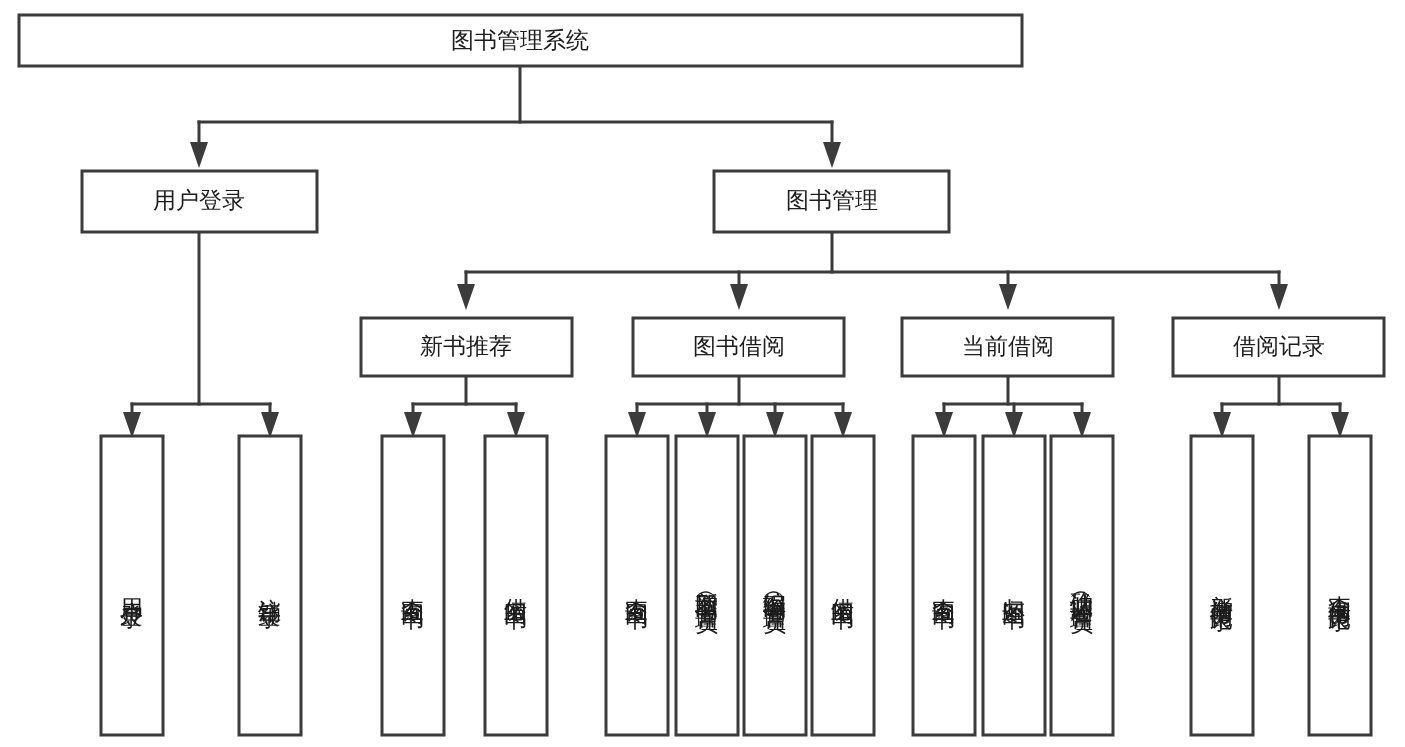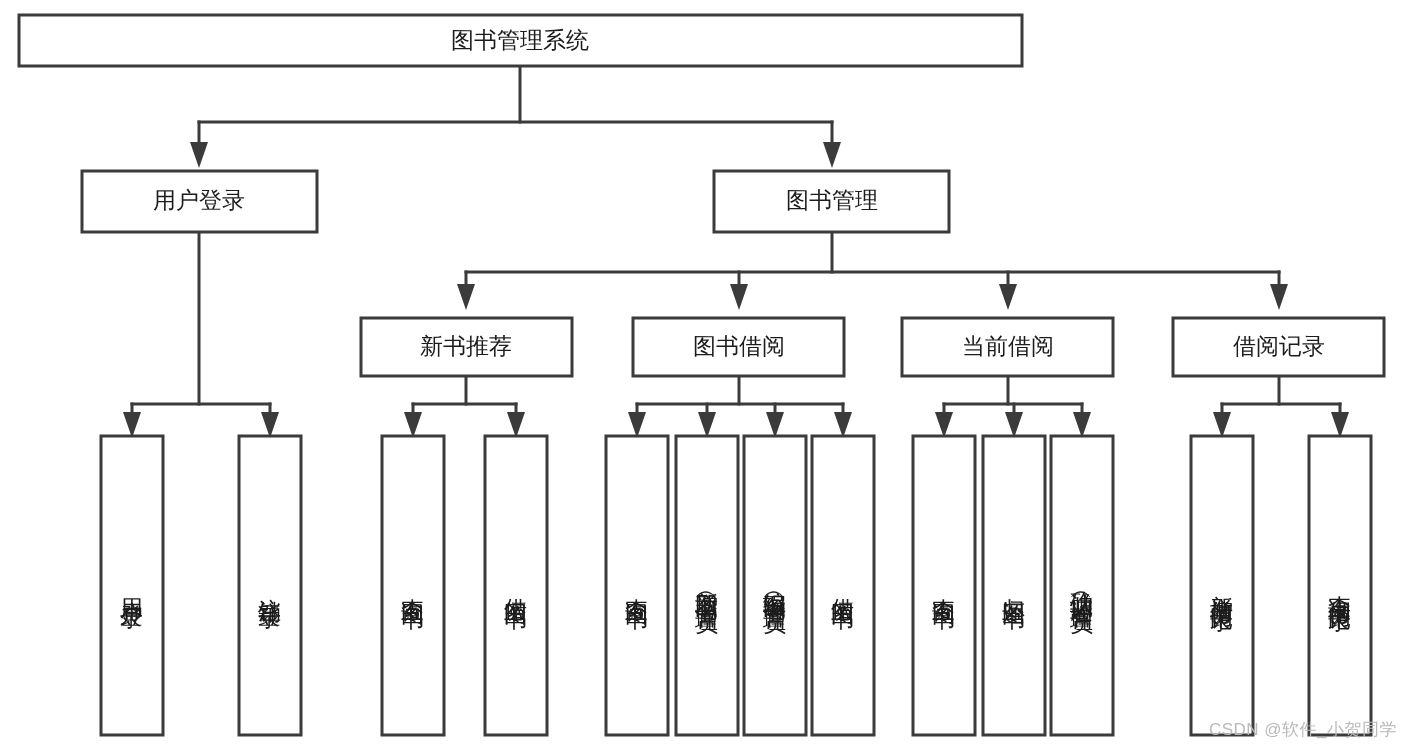--- a/index.html
+++ b/index.html
@@ -250,14 +250,13 @@
       <text class="node-label-v" x="1222" y="586">新增借阅记录</text>
     </g>
 
     <g>
       <rect class="node-box" x="1309" y="436" width="62" height="299"></rect>
       <text class="node-label-v" x="1340" y="586">查询借阅记录</text>
     </g>
 
   </svg>
 
-  <div class="watermark">CSDN @软件_小贺同学</div>
 </div>
 
 </body></html>

